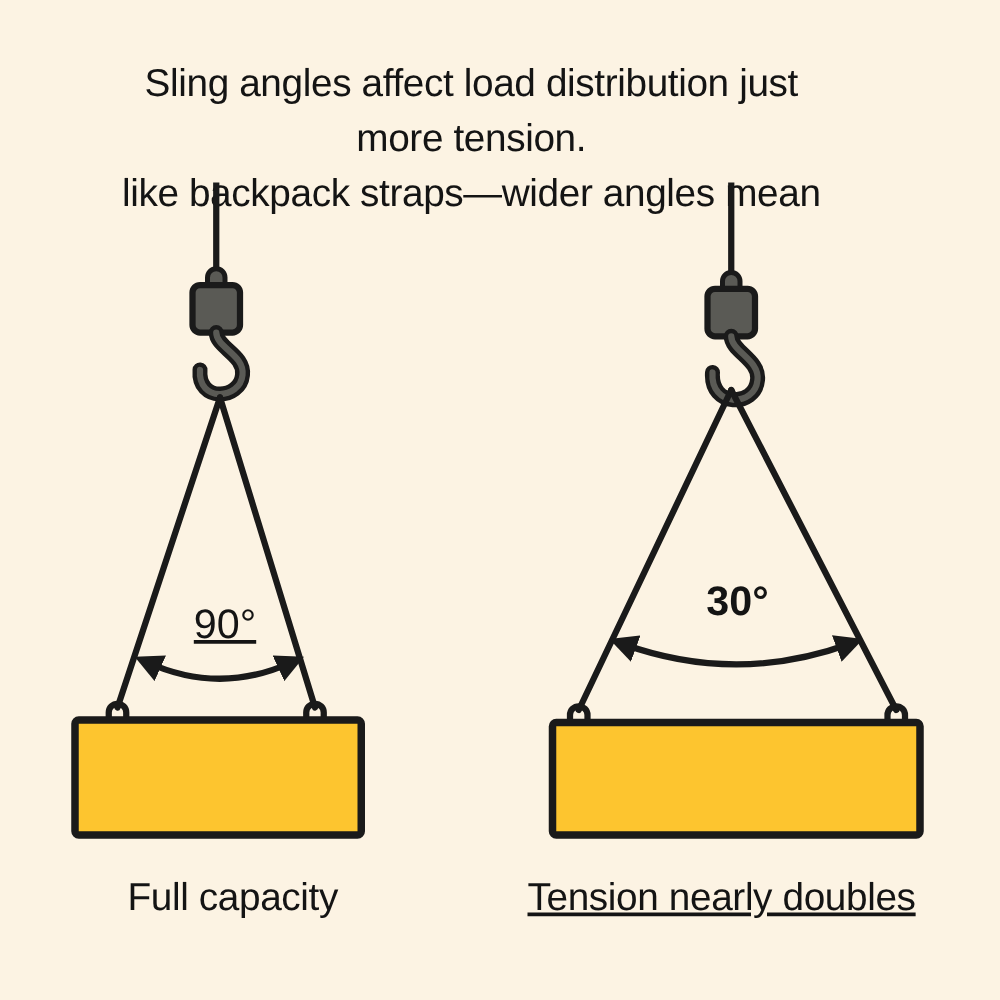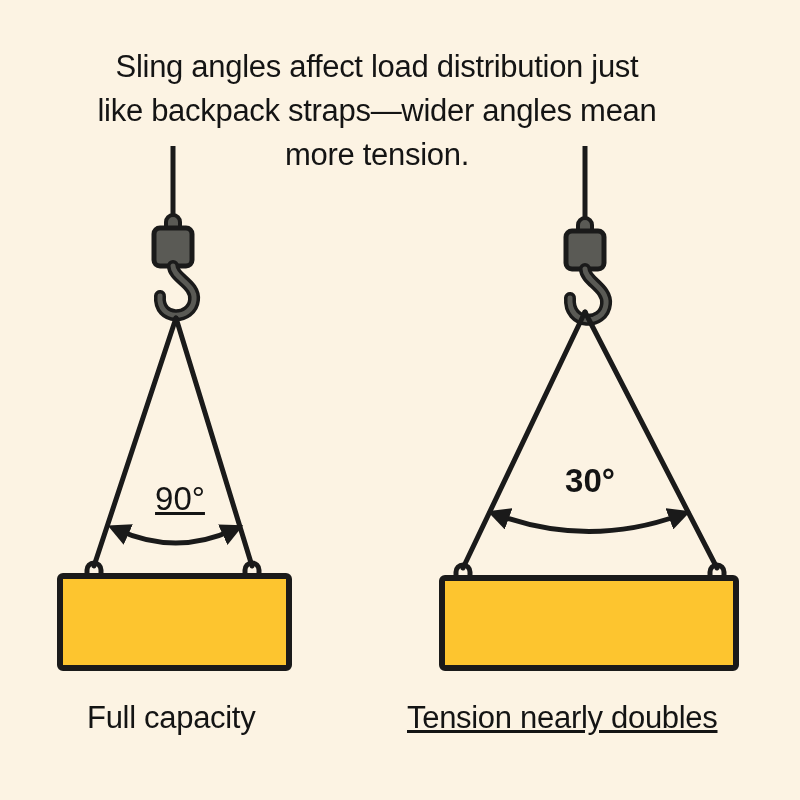--- a/index.html
+++ b/index.html
@@ -11,34 +11,34 @@
     }
     .caption {
       position: absolute; left: 0; top: 28px; width: 754px;
       text-align: center; font-size: 31px; line-height: 44px;
       color: #141414; letter-spacing: -0.3px; margin-top: 17px;
     }
     .caption span { display: block; }
     svg.diagram { position: absolute; left: 0; top: 0; }
     .label {
       position: absolute; font-size: 31px; color: #141414;
-      letter-spacing: -0.3px; white-space: nowrap;
+      letter-spacing: -0.3px; white-space: nowrap; margin-left: 15px;
     }
     .angle {
       position: absolute; font-size: 33px; color: #141414;
       white-space: nowrap; transform: translateX(-50%);
     }
   </style>
 </head>
 <body>
 
 <div class="caption">
   <span>Sling angles affect load distribution just</span>
+  <span>more tension.</span>
   <span>like backpack straps—wider angles mean</span>
-  <span>more tension.</span>
 </div>
 
 <svg class="diagram" width="800" height="800" viewBox="0 0 800 800">
   <defs>
     <marker id="arrow" viewBox="0 0 10 10" refX="5" refY="5" markerWidth="4.5" markerHeight="4.5" orient="auto-start-reverse">
       <path d="M0,0 L10,5 L0,10 z" fill="#1A1A1A"></path>
     </marker>
   </defs>
 
   <g>

